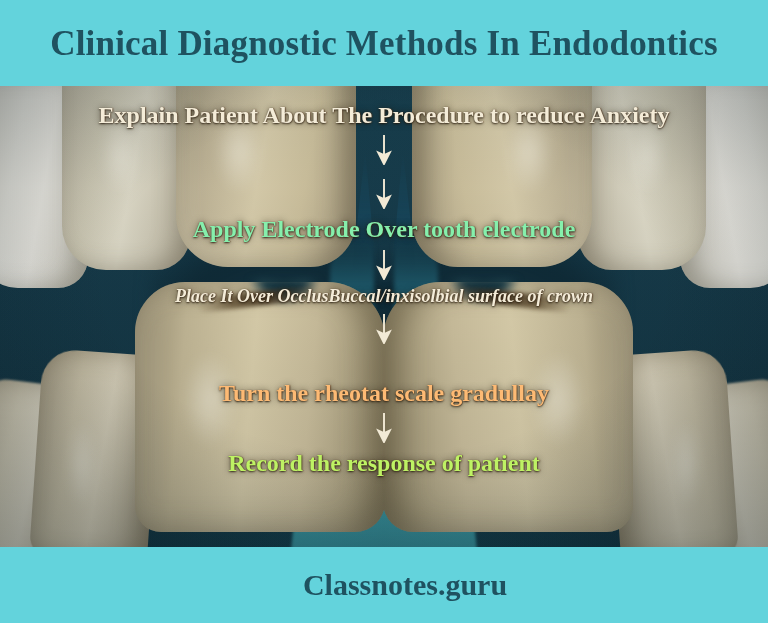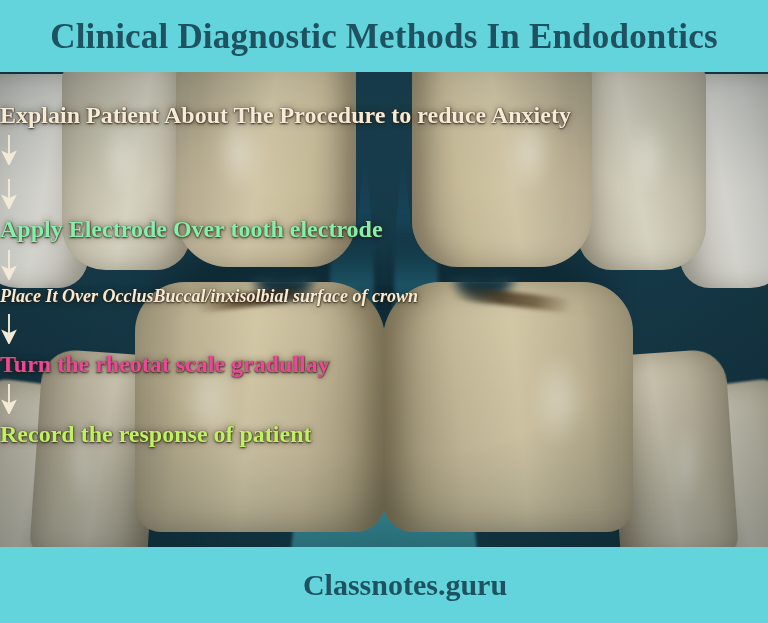--- a/index.html
+++ b/index.html
@@ -185,21 +185,21 @@
   
   .band {
     position: absolute;
     left: 0;
     width: 768px;
     display: flex;
     align-items: center;
     justify-content: center;
     z-index: 5;
   }
-  .band-top    { top: 0;    height: 72px; align-items: center; }
+  .band-top    { top: 0;    height: 86px; align-items: center; }
   .band-bottom { top: 547px; height: 76px; }
 
   .band-title {
     font-size: 35px;
     font-weight: 700;
     letter-spacing: 0.2px;
     white-space: nowrap;
     line-height: 1;
   }
   .band-footer {
@@ -212,21 +212,21 @@
   
   .flow {
     position: absolute;
     left: 0;
     top: 72px;
     width: 768px;
     height: 357px;
     z-index: 4;
     display: flex;
     flex-direction: column;
-    align-items: flex-start;
+    align-items: center;
     padding-top: 30px;
     box-sizing: border-box;
   }
   .step {
     font-size: 24px;
     font-weight: 700;
     color: #f4ecd8;
     text-align: center;
     white-space: nowrap;
     line-height: 1.1;
@@ -320,21 +320,21 @@
       </svg>
     </span>
 
     <div class="step wide" style="color: rgb(244, 236, 216);">Place It Over OcclusBuccal/inxisolbial surface of crown</div>
     <span class="arrow">
       <svg width="18" height="30" viewBox="0 0 18 30" aria-hidden="true">
         <path d="M9 0 L9 21 M9 29 L3.2 17.5 L9 20.2 L14.8 17.5 Z" fill="#f2ead6" stroke="#f2ead6" stroke-width="1.9" stroke-linejoin="miter"></path>
       </svg>
     </span>
 
-    <div class="step" style="color: #ec4899;">Turn the rheotat scale gradullay</div>
+    <div class="step" style="color: #fdba74; margin-top: 29px;">Turn the rheotat scale gradullay</div>
     <span class="arrow">
       <svg width="18" height="30" viewBox="0 0 18 30" aria-hidden="true">
         <path d="M9 0 L9 21 M9 29 L3.2 17.5 L9 20.2 L14.8 17.5 Z" fill="#f2ead6" stroke="#f2ead6" stroke-width="1.9" stroke-linejoin="miter"></path>
       </svg>
     </span>
 
     <div class="step" style="color: #bef264;">Record the response of patient</div>
   </div>
 
   <div class="band band-bottom" style="background: rgb(99, 211, 220); padding-left: 21px;">

